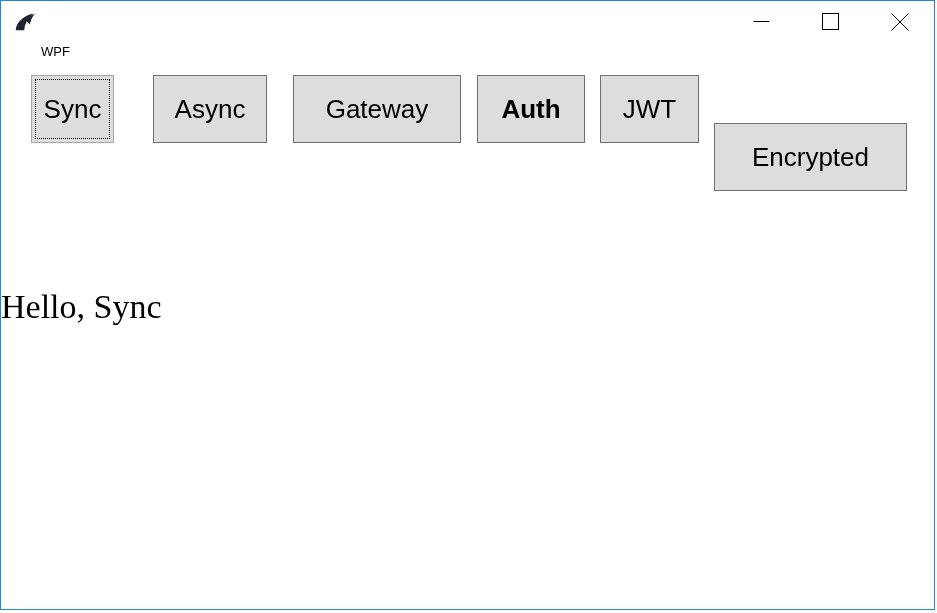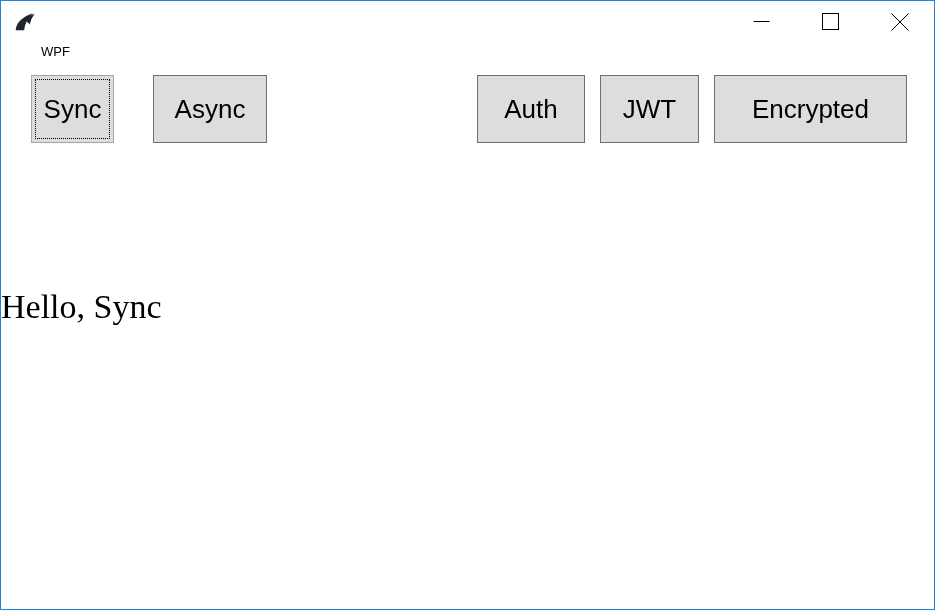--- a/index.html
+++ b/index.html
@@ -84,23 +84,23 @@
     padding: 0;
   }
   .toolbar-btn.focused {
     border-color: var(--btn-border-focused, #a6a6a6);
     outline: 1px dotted #000000;
     outline-offset: -5px;
   }
   #btn-sync      { left: 30px;  width: 83px; }
   #btn-async     { left: 152px; width: 114px; }
   #btn-gateway   { left: 292px; width: 168px; }
-  #btn-auth      { left: 476px; width: 108px; }
+  #btn-auth      { left: 476px; width: 108px; font-weight: bold; }
   #btn-jwt       { left: 599px; width: 99px; text-align: center;  }
-  #btn-encrypted { left: 713px; width: 193px; }
+  #btn-encrypted { left: 713px; width: 193px; margin-top: 48px; }
   
   .greeting {
     position: absolute;
     left: 0;
     top: 278px;
     width: 100%;
     text-align: left;
     font-size: 34px;
     line-height: 56px;
     color: #000000;
@@ -143,19 +143,20 @@
             <line x1="0.5" y1="0.5" x2="17.5" y2="17.5" stroke="#000" stroke-width="1"></line>
             <line x1="17.5" y1="0.5" x2="0.5" y2="17.5" stroke="#000" stroke-width="1"></line>
           </svg>
         </span>
       </button>
     </div>
   </div>
 
   <button id="btn-sync" class="toolbar-btn focused">Sync</button>
   <button id="btn-async" class="toolbar-btn">Async</button>
+  <button id="btn-gateway" class="toolbar-btn">Gateway</button>
   <button id="btn-auth" class="toolbar-btn">Auth</button>
   <button id="btn-jwt" class="toolbar-btn">JWT</button>
   <button id="btn-encrypted" class="toolbar-btn">Encrypted</button>
 
   <div class="greeting">Hello, Sync</div>
 
 </div>
 
 </body></html>

